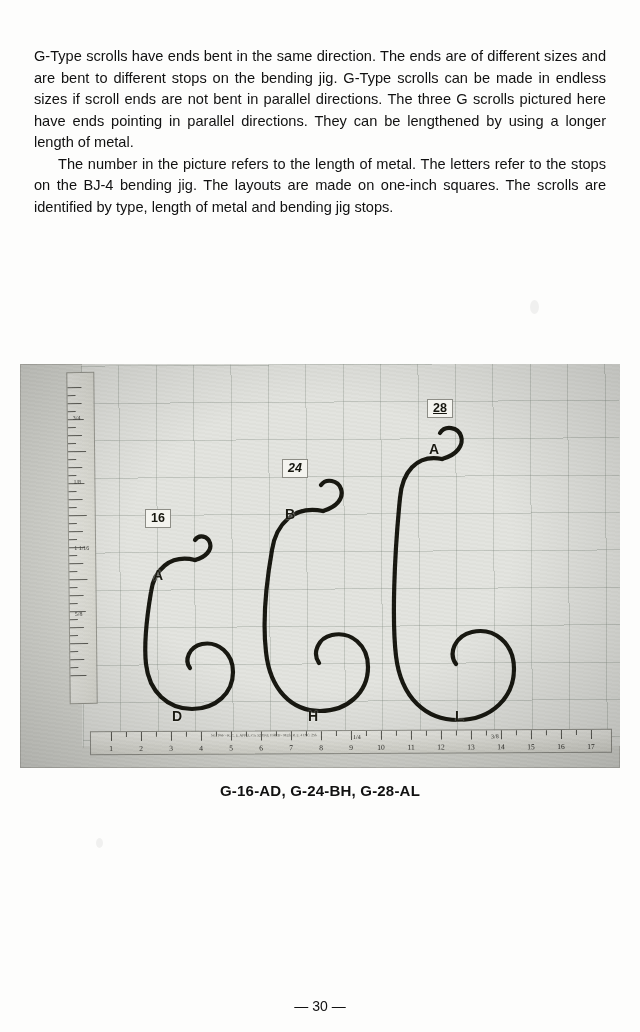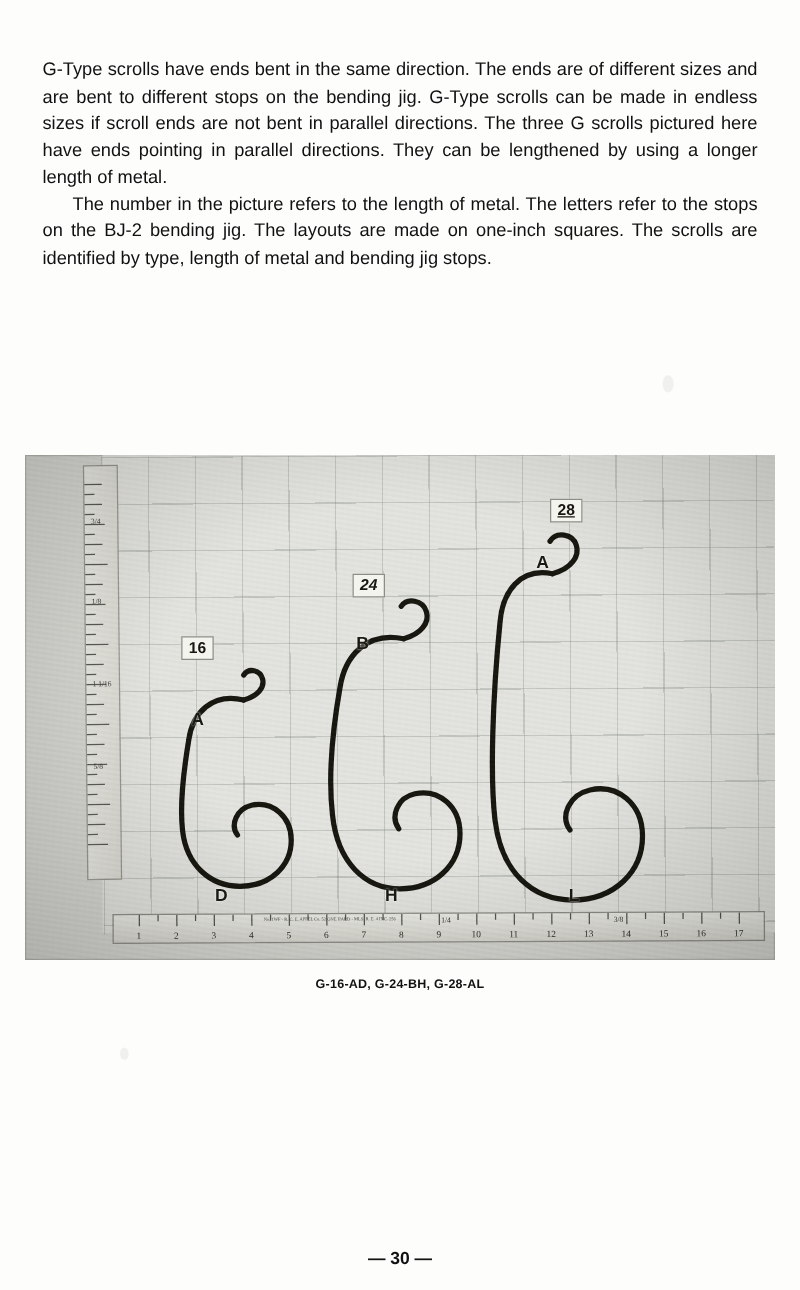--- a/index.html
+++ b/index.html
@@ -182,48 +182,48 @@
     font-weight: bold;
     font-family: "Liberation Sans", sans-serif;
     text-shadow: 0 0 2px rgba(255,255,255,0.9);
   }
   .caption {
     position: absolute;
     top: 782px;
     left: 0;
     width: 100%;
     text-align: center;
-    font-size: 10px;
+    font-size: 15px;
     font-weight: bold;
     letter-spacing: 0.2px;
   }
   .folio {
     position: absolute;
     bottom: 18px;
     left: 0;
     width: 100%;
     text-align: center;
     font-size: 14px;
-    font-weight: bold;
+    font-weight: normal;
   }
   .speck {
     position: absolute;
     background: rgba(0,0,0,0.05);
     border-radius: 50%;
   }
 </style>
 </head>
 <body>
 
 <div class="page">
 
 
   <div class="body-text">
     <p>G-Type scrolls have ends bent in the same direction. The ends are of different sizes and are bent to different stops on the bending jig. G-Type scrolls can be made in endless sizes if scroll ends are not bent in parallel directions. The three G scrolls pictured here have ends pointing in parallel directions. They can be lengthened by using a longer length of metal.</p>
-    <p class="indent">The number in the picture refers to the length of metal. The letters refer to the stops on the BJ-2 bending jig. The layouts are made on one-inch squares. The scrolls are identified by type, length of metal and bending jig stops.</p>
+    <p class="indent">The number in the picture refers to the length of metal. The letters refer to the stops on the BJ-4 bending jig. The layouts are made on one-inch squares. The scrolls are identified by type, length of metal and bending jig stops.</p>
   </div>
 
   <div class="photo">
     <div class="paper"></div>
     <div class="grid"></div>
 
     <div class="ruler-v">
       <div class="tick" style="top:14px;width:14px;"></div>
       <div class="tick" style="top:22px;width:8px;"></div>
       <div class="tick" style="top:30px;width:14px;"></div>
@@ -361,21 +361,21 @@
     <div class="vignette"></div>
 
     <div class="callout" style="left:125px; top:145px;">16</div>
     <div class="letter" style="left:133px; top:203px;">A</div>
     <div class="letter" style="left:152px; top:344px;">D</div>
 
     <div class="callout" style="left:262px; top:95px;font-style:italic;">24</div>
     <div class="letter" style="left:265px; top:142px;">B</div>
     <div class="letter" style="left:288px; top:344px;">H</div>
 
-    <div class="callout" style="left:420px; top:35px;text-decoration:underline;">28</div>
+    <div class="callout" style="left:407px; top:35px;text-decoration:underline;">28</div>
     <div class="letter" style="left:409px; top:77px;">A</div>
     <div class="letter" style="left:435px; top:344px;">L</div>
   </div>
 
   <div class="caption">G-16-AD, G-24-BH, G-28-AL</div>
 
   <div class="speck" style="left:530px; top:300px; width:9px; height:14px;"></div>
   <div class="speck" style="left:96px; top:838px; width:7px; height:10px;"></div>
 
   <div class="folio">— 30 —</div>

